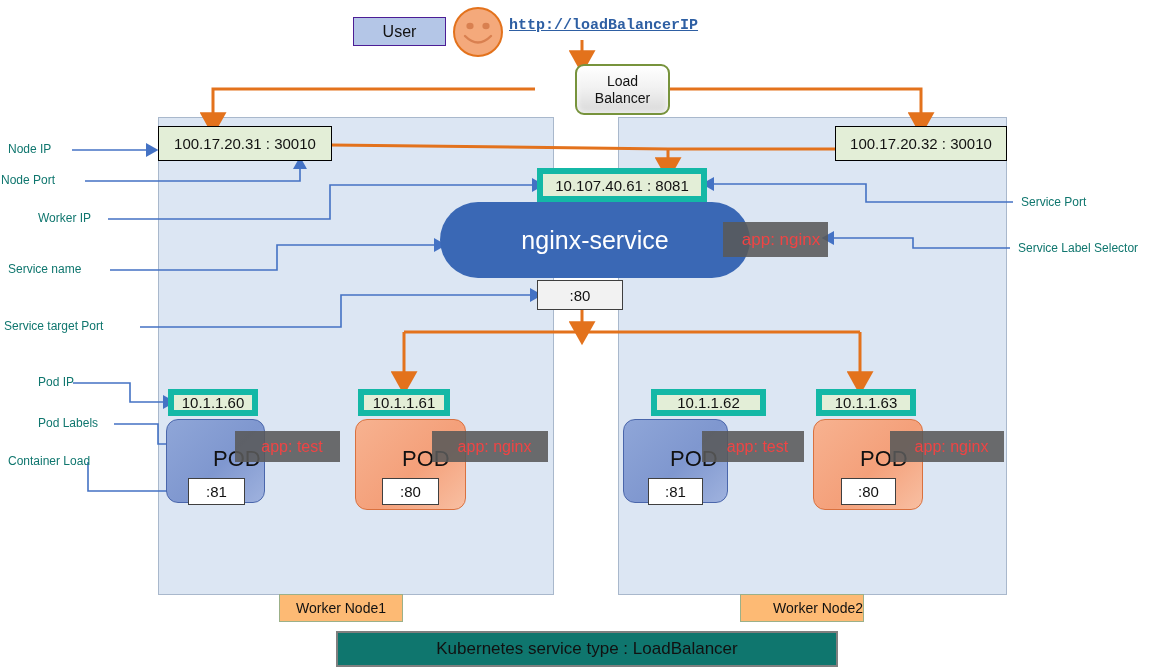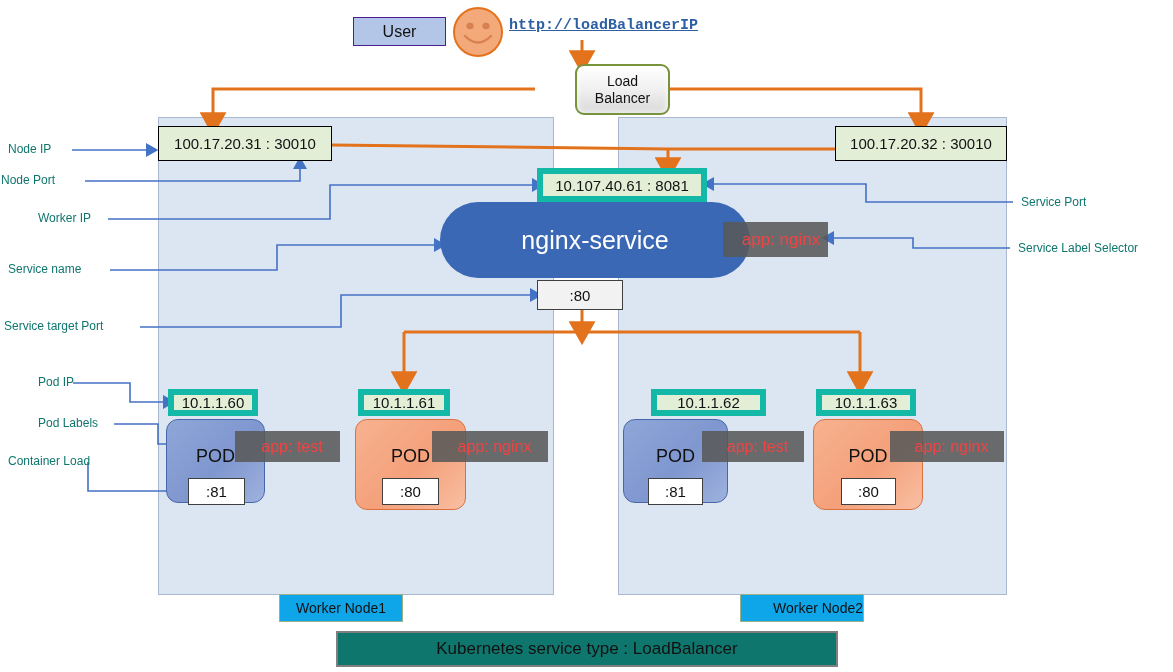--- a/index.html
+++ b/index.html
@@ -18,21 +18,21 @@
   
   .greenbox{
     background:#e3eed7;border:1px solid #000000;
     display:flex;align-items:center;justify-content:center;
     font-size:15px;color:#111;white-space:nowrap;
   }
   .greenbox.thin{border:6px solid #14b8a6;}
 
   
   .workerlabel{
-    background:#0ea5e9;border:1px solid #9bb089;
+    background:#fdba74;border:1px solid #9bb089;
     display:flex;align-items:center;justify-content:center;
     font-size:14px;color:#111;white-space:nowrap;
   }
 
   
   .userbox{
     background:#b4c6e7;border:1px solid #4c1d95;
     display:flex;align-items:center;justify-content:center;
     font-size:16px;color:#111;
   }
@@ -78,21 +78,21 @@
   .portbox.white{background:#ffffff;}
 
   
   .pod{
     border-radius:12px;
     display:flex;align-items:center;justify-content:center;
     font-size:17px;color:#111;
   }
   .pod-blue{background:linear-gradient(135deg,#8fa6d8 0%,#7f97cf 55%,#9fb2de 100%);border:1px solid #4a66ab;}
   .pod-orange{background:linear-gradient(135deg,#f7b290 0%,#f4a07a 55%,#f8bfa2 100%);border:1px solid #d9713f;}
-  .pod-label{position:absolute;left:0;right:0;top:26px;text-align:center;font-size:18px;color:#111;}
+  .pod-label{position:absolute;left:0;right:0;top:26px;text-align:left;font-size:22px;color:#111;padding-left:46px;}
 
   
   .annot{
     font-size:12px;font-weight:normal;color:#0f766e;white-space:nowrap;
   }
 
   
   .caption{
     background:#0f766e;border:2px solid #7f7f7f;
     display:flex;align-items:center;justify-content:center;

